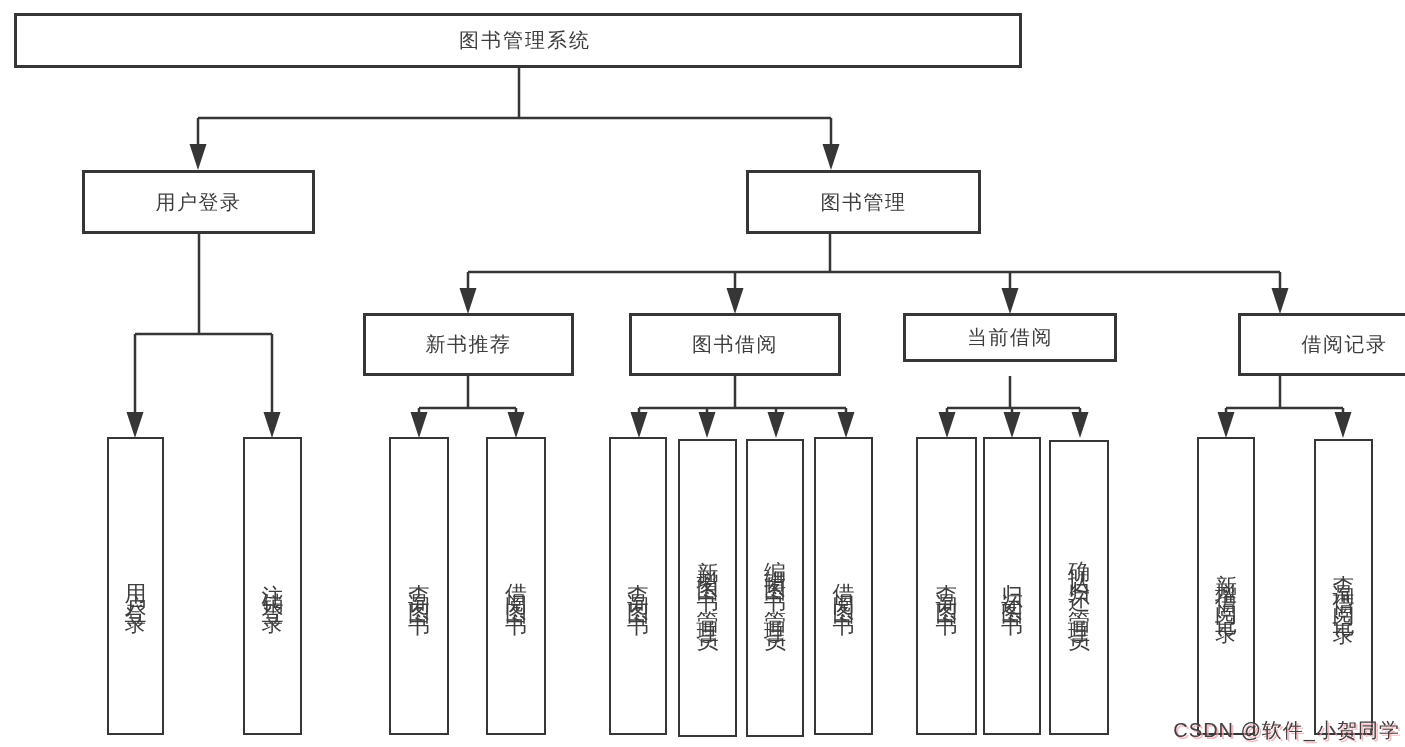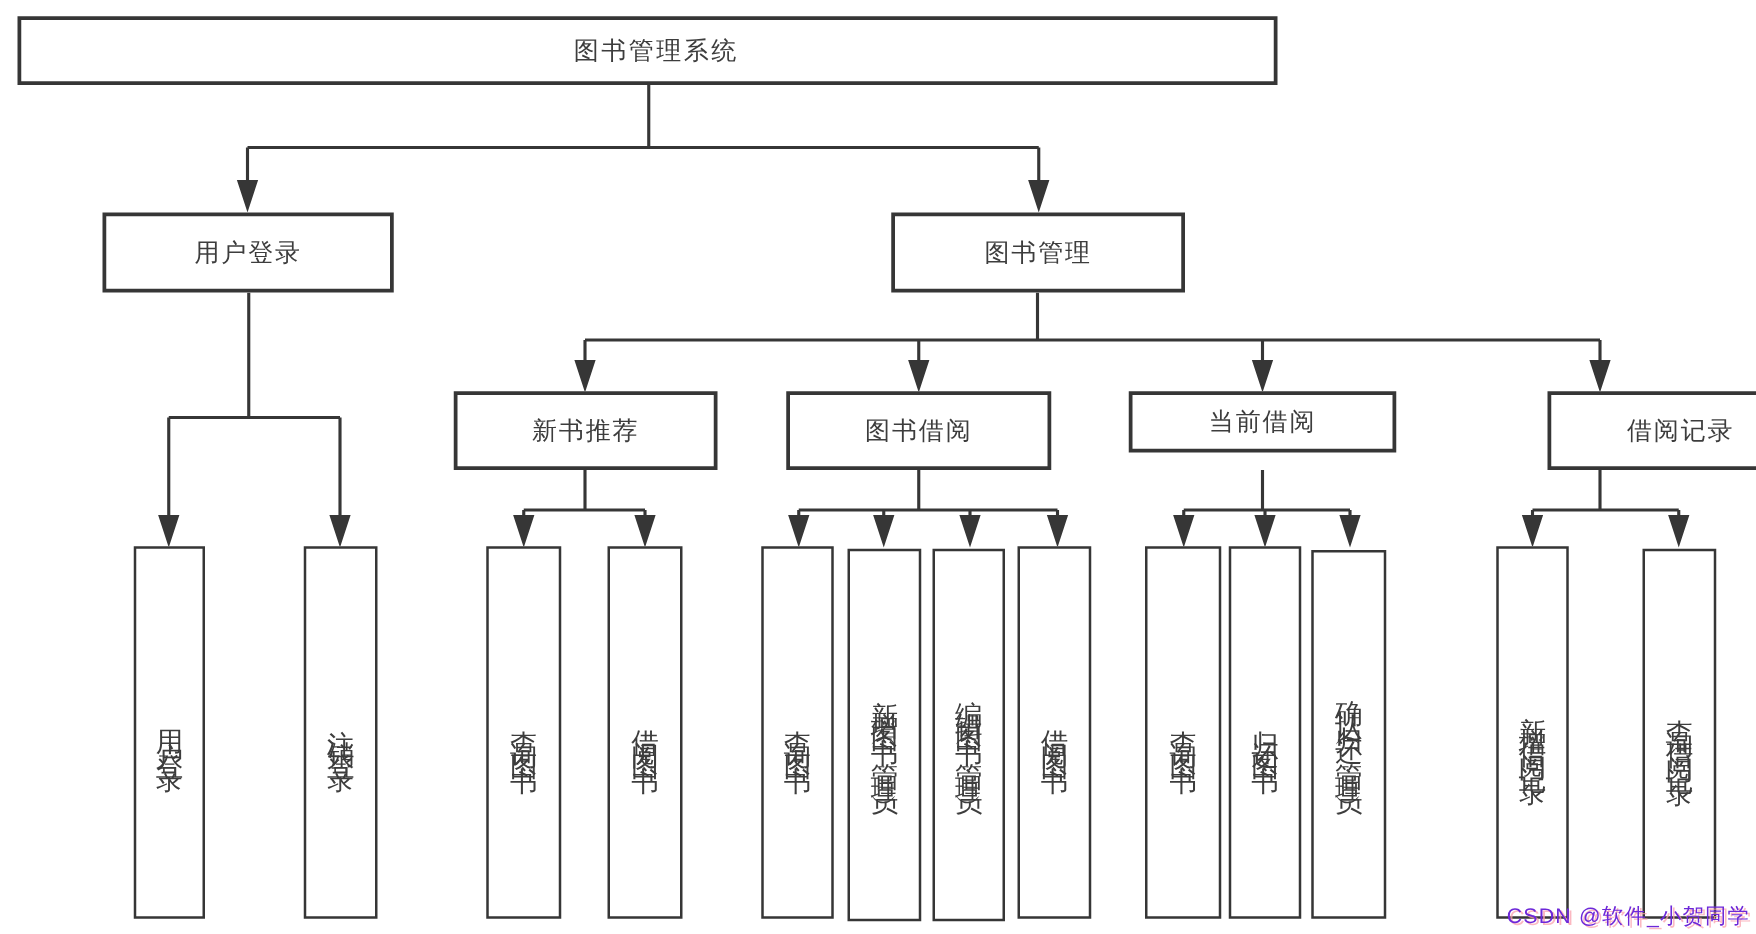--- a/index.html
+++ b/index.html
@@ -14,21 +14,21 @@
   }
   .hnode{font-size:20px;letter-spacing:1.5px;}
   .root{font-size:20px;letter-spacing:2px;padding-left:14px;}
   .leaf{border-width:2.5px;}
   .vtext{
     writing-mode:vertical-rl;text-orientation:mixed;
     font-size:22px;letter-spacing:10px;line-height:1;color:#3d3d3d;white-space:nowrap;
   }
   #watermark{
     position:absolute;right:5px;bottom:3px;z-index:5;
-    font-size:17px;letter-spacing:1px;color:#6d28d9;
+    font-size:20px;letter-spacing:1px;color:#404040;
     text-shadow:2px 2px 0 rgba(250,160,172,0.75);
     font-family:"Liberation Sans","DejaVu Sans",sans-serif;
   }
 </style>
 </head>
 <body>
 
 <div id="canvas">
 
   <svg id="connectors" viewBox="0 0 1405 747" xmlns="http://www.w3.org/2000/svg">
@@ -55,21 +55,21 @@
       M1217.5,412 h17 L1226,438 Z  M1334.5,412 h17 L1343,438 Z"></path>
   </svg>
 
   <div class="box root" style="left:14px;top:13px;width:1008px;height:55px">
     <span>图书管理系统</span>
   </div>
 
   <div class="box hnode" style="left:82px;top:170px;width:233px;height:64px">
     <span>用户登录</span>
   </div>
-  <div class="box hnode" style="left:713px;top:170px;width:235px;height:64px">
+  <div class="box hnode" style="left:746px;top:170px;width:235px;height:64px">
     <span>图书管理</span>
   </div>
 
   <div class="box hnode" style="left:363px;top:313px;width:211px;height:63px">
     <span>新书推荐</span>
   </div>
   <div class="box hnode" style="left:629px;top:313px;width:212px;height:63px">
     <span>图书借阅</span>
   </div>
   <div class="box hnode" style="left:903px;top:313px;width:214px;height:49px">

